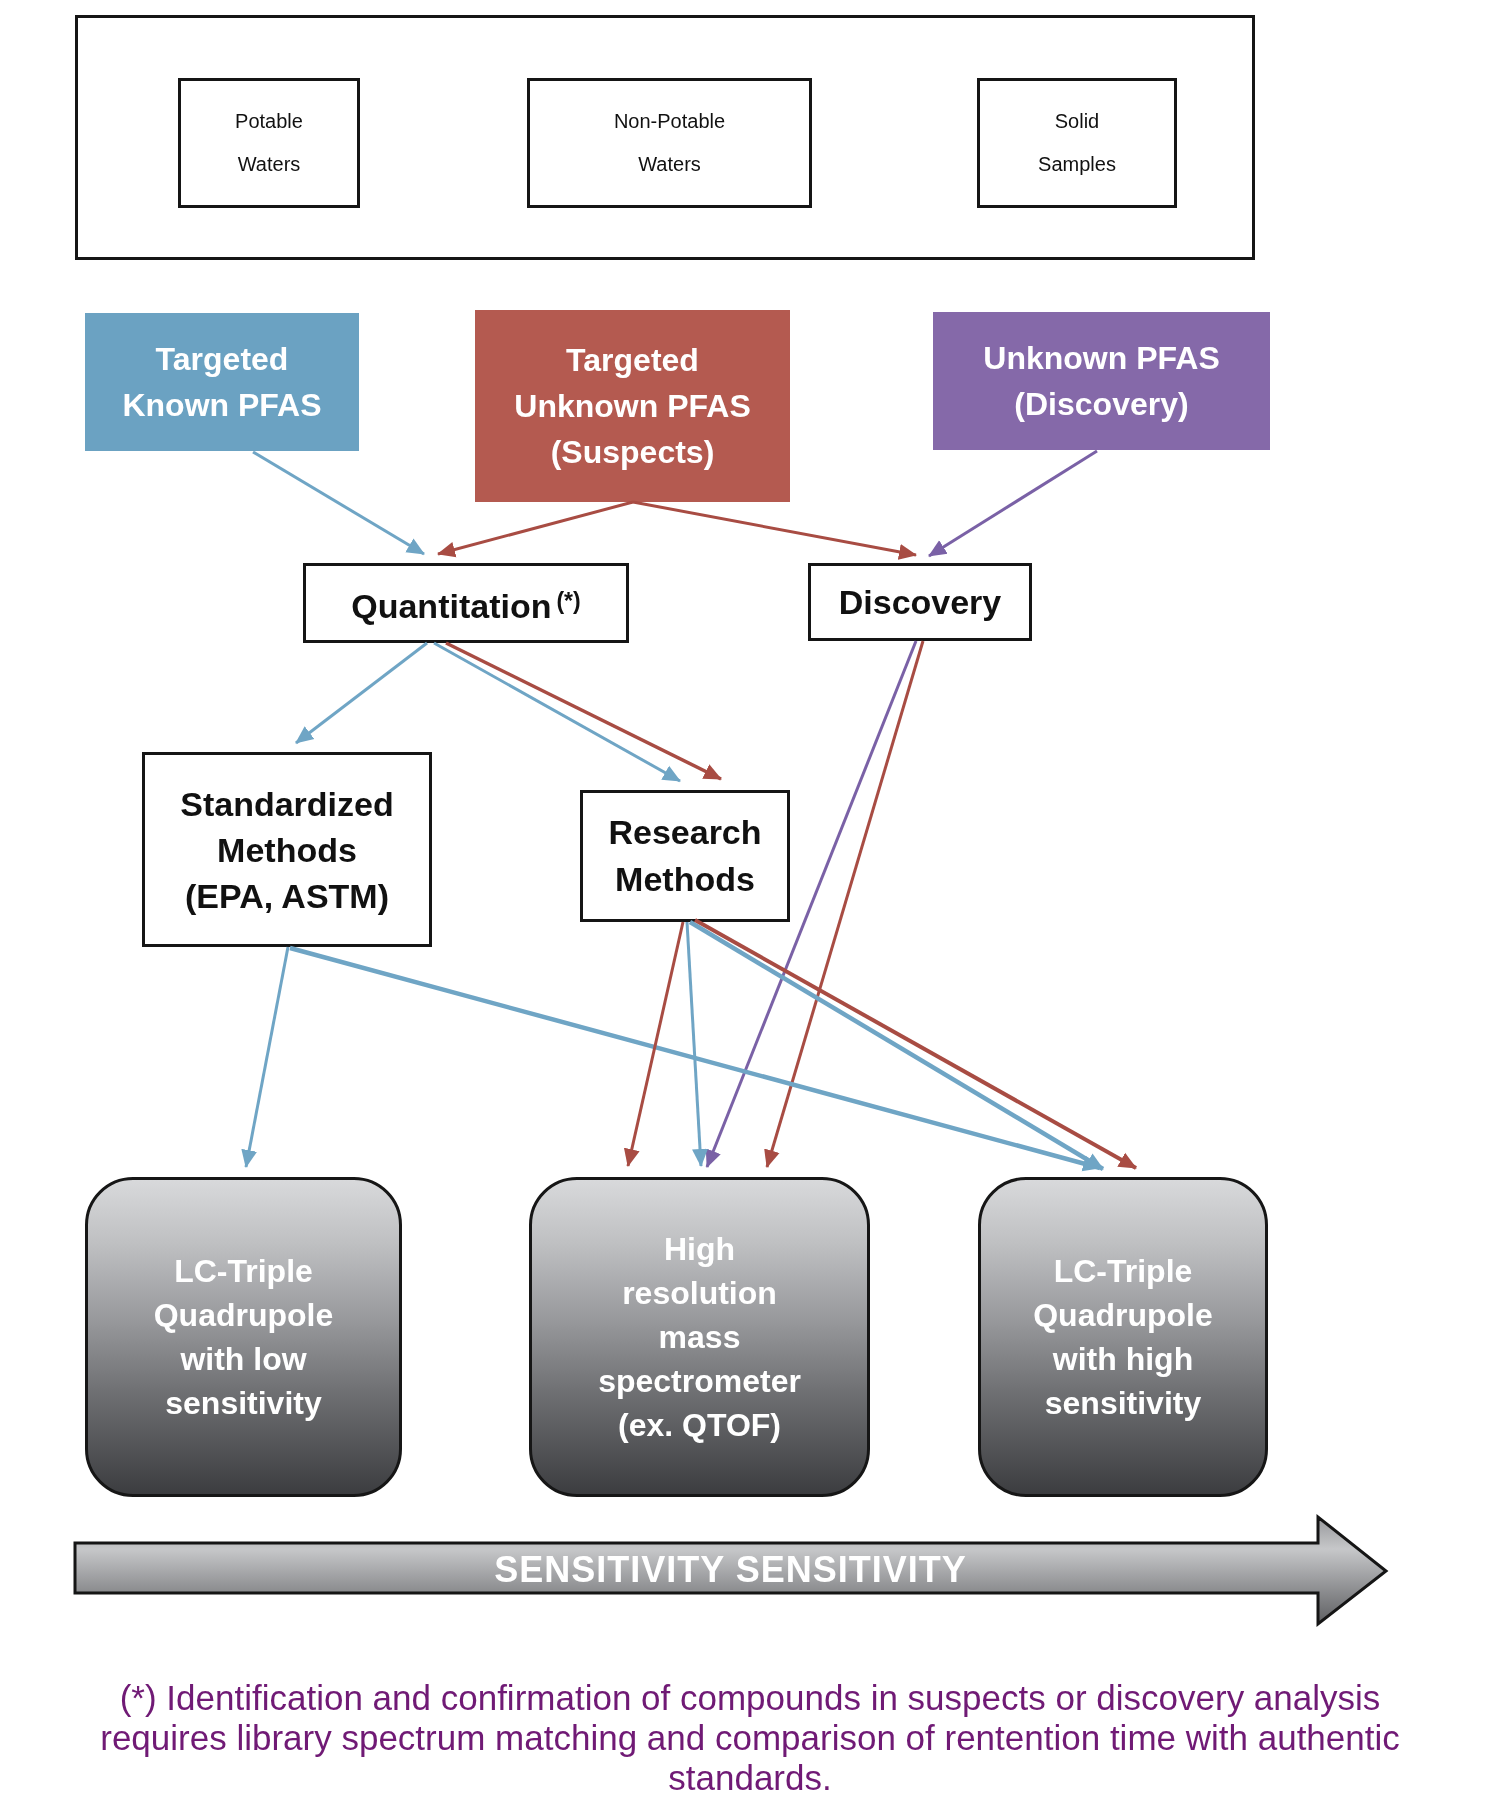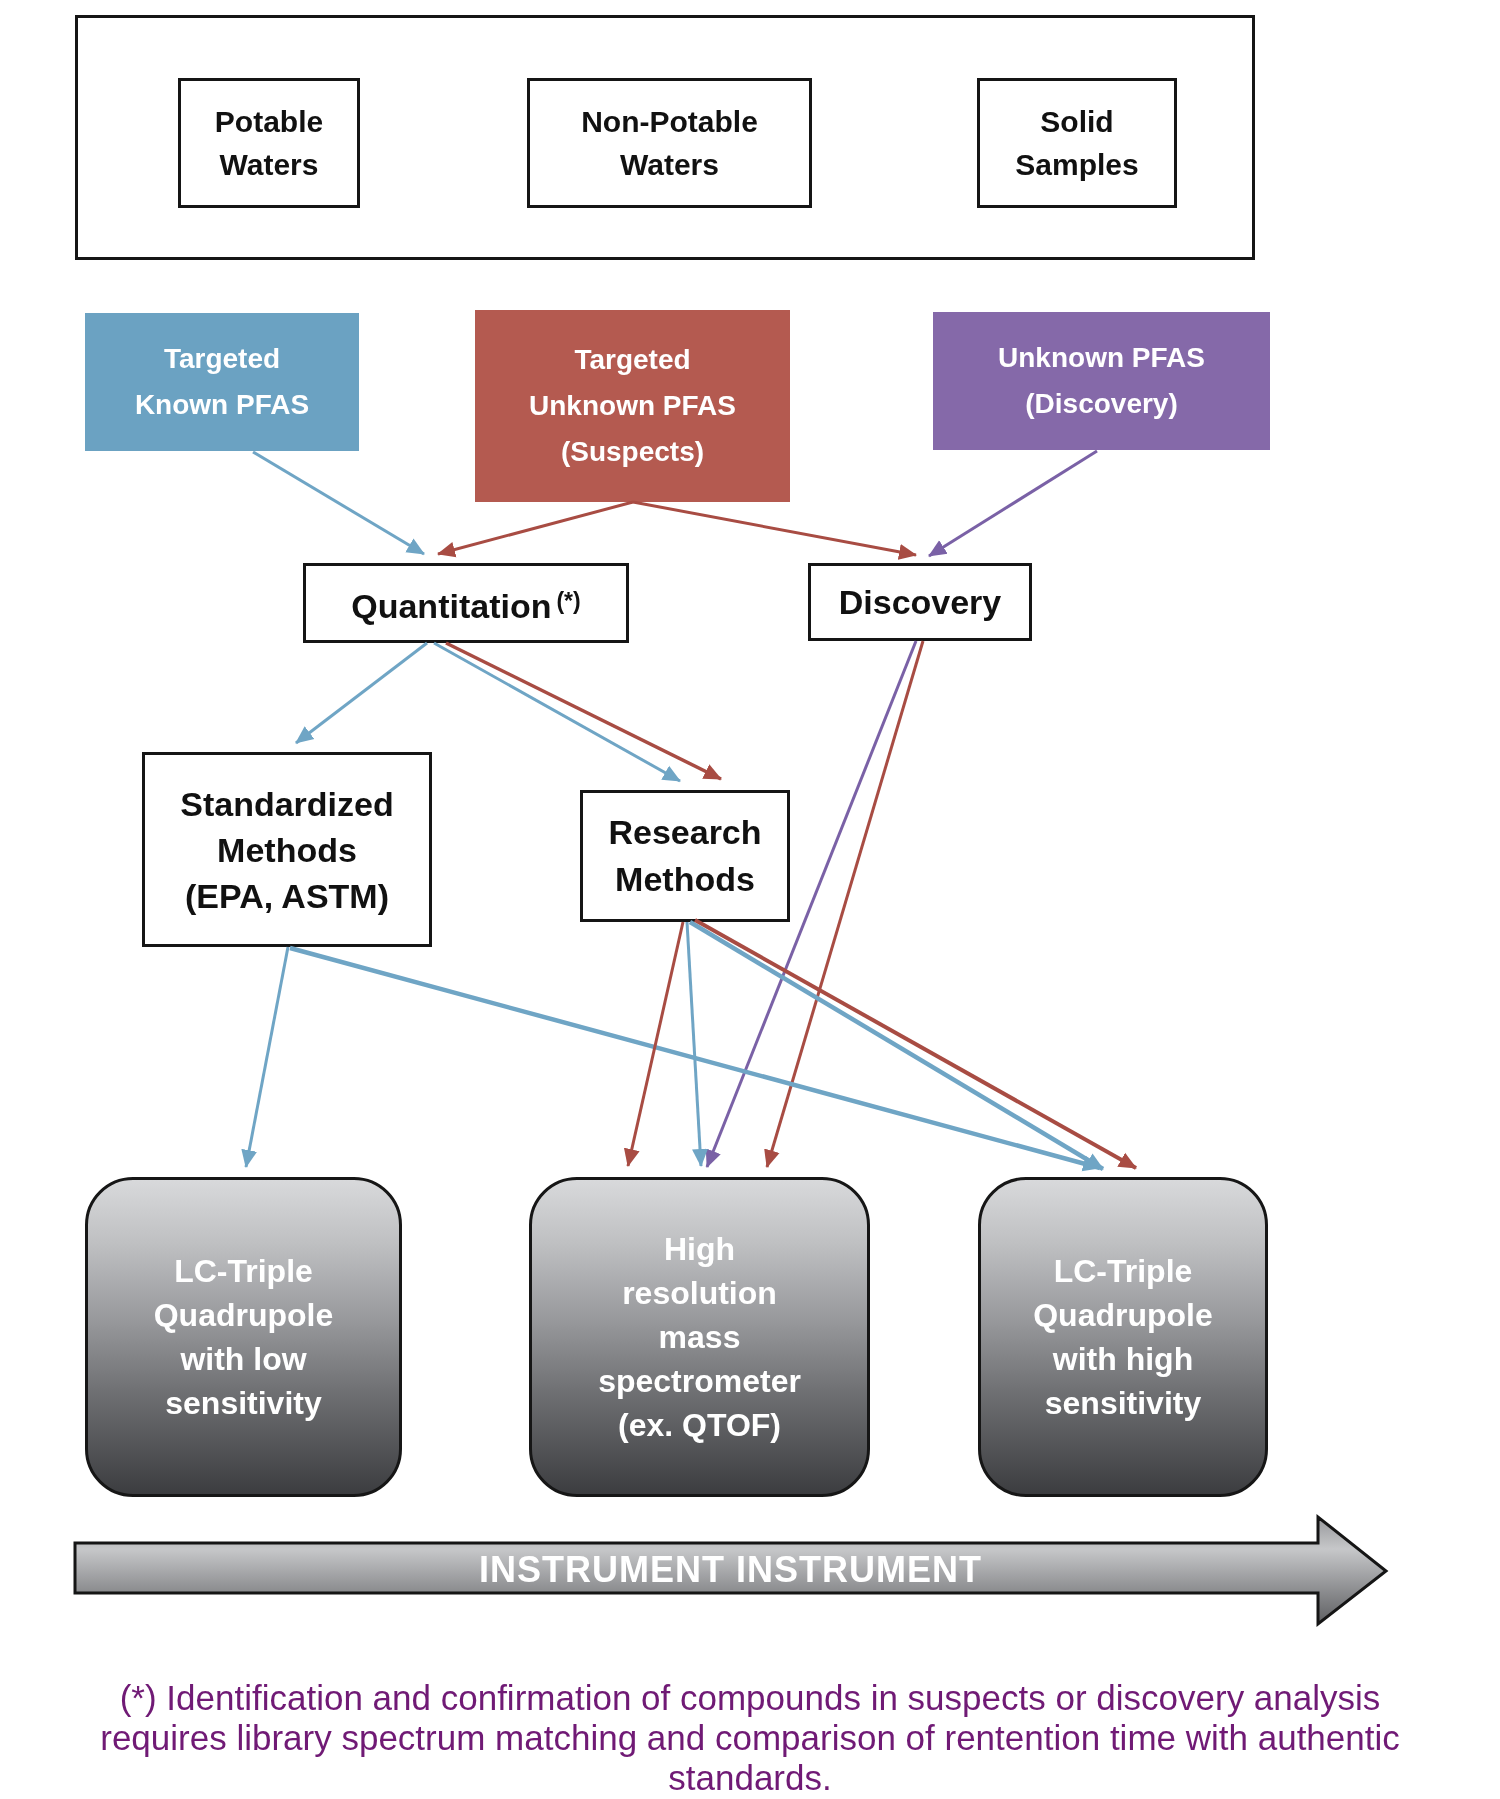--- a/index.html
+++ b/index.html
@@ -1,24 +1,24 @@
 <!DOCTYPE html>
 <html><head>
 <meta charset="utf-8">
 <style>
   html,body{margin:0;padding:0;background:#ffffff;}
   #canvas{position:relative;width:1500px;height:1799px;background:#ffffff;
           font-family:"Liberation Sans",sans-serif;overflow:hidden;}
   .abs{position:absolute;box-sizing:border-box;}
   .box{border:3px solid #151515;background:#ffffff;display:flex;flex-direction:column;
        align-items:center;justify-content:center;text-align:center;color:#111;}
-  .sample-box{font-size:30px;font-weight:700;line-height:43px;}
+  .sample-box{font-size:20px;font-weight:400;line-height:43px;}
   .outer-frame{border:3px solid #151515;background:#ffffff;}
   .cat-node{display:flex;flex-direction:column;align-items:center;justify-content:center;
-            text-align:center;color:#ffffff;font-size:28px;font-weight:700;line-height:46px;}
+            text-align:center;color:#ffffff;font-size:32px;font-weight:700;line-height:46px;}
   .cat-blue{background:#6ba2c2;}
   .cat-red{background:#b45a50;}
   .cat-purple{background:#8569a9;}
   .mid-box{font-size:34px;font-weight:700;line-height:46px;}
   .mid-box sup{font-size:23px;margin-left:5px;vertical-align:9px;}
   .inst-node{border:3px solid #161616;border-radius:48px;color:#ffffff;font-size:32px;
              font-weight:700;line-height:44px;display:flex;align-items:center;justify-content:center;
              text-align:center;
              background:linear-gradient(180deg,#d8d9db 0%,#bfc0c2 20%,#97989b 45%,#6e6f72 68%,#3c3d40 100%);}
   .edges{position:absolute;left:0;top:0;pointer-events:none;}
@@ -100,16 +100,16 @@
     <line x1="290" y1="948" x2="1100" y2="1168" class="edge-blue" stroke-width="4.5" marker-end="url(#ah-blue)"></line>
 
     <line x1="683" y1="922" x2="628" y2="1166" class="edge-red" stroke-width="3" marker-end="url(#ah-red)"></line>
     <line x1="687" y1="922" x2="701" y2="1166" class="edge-blue" stroke-width="3" marker-end="url(#ah-blue)"></line>
     <line x1="690" y1="922" x2="1103" y2="1169" class="edge-blue" stroke-width="4.5" marker-end="url(#ah-blue)"></line>
     <line x1="695" y1="920" x2="1136" y2="1168" class="edge-red" stroke-width="4" marker-end="url(#ah-red)"></line>
 
     <polygon points="75,1543 1318,1543 1318,1517 1386,1571 1318,1624 1318,1593 75,1593" fill="url(#axisGrad)" stroke="#151515" stroke-width="3"></polygon>
   </svg>
 
-  <div id="axis-label">INSTRUMENT INSTRUMENT</div>
+  <div id="axis-label">SENSITIVITY SENSITIVITY</div>
 
   <div id="footnote">(*) Identification and confirmation of compounds in suspects or discovery analysis<br>requires library spectrum matching and comparison of rentention time with authentic<br>standards.</div>
 </div>
 
 </body></html>

